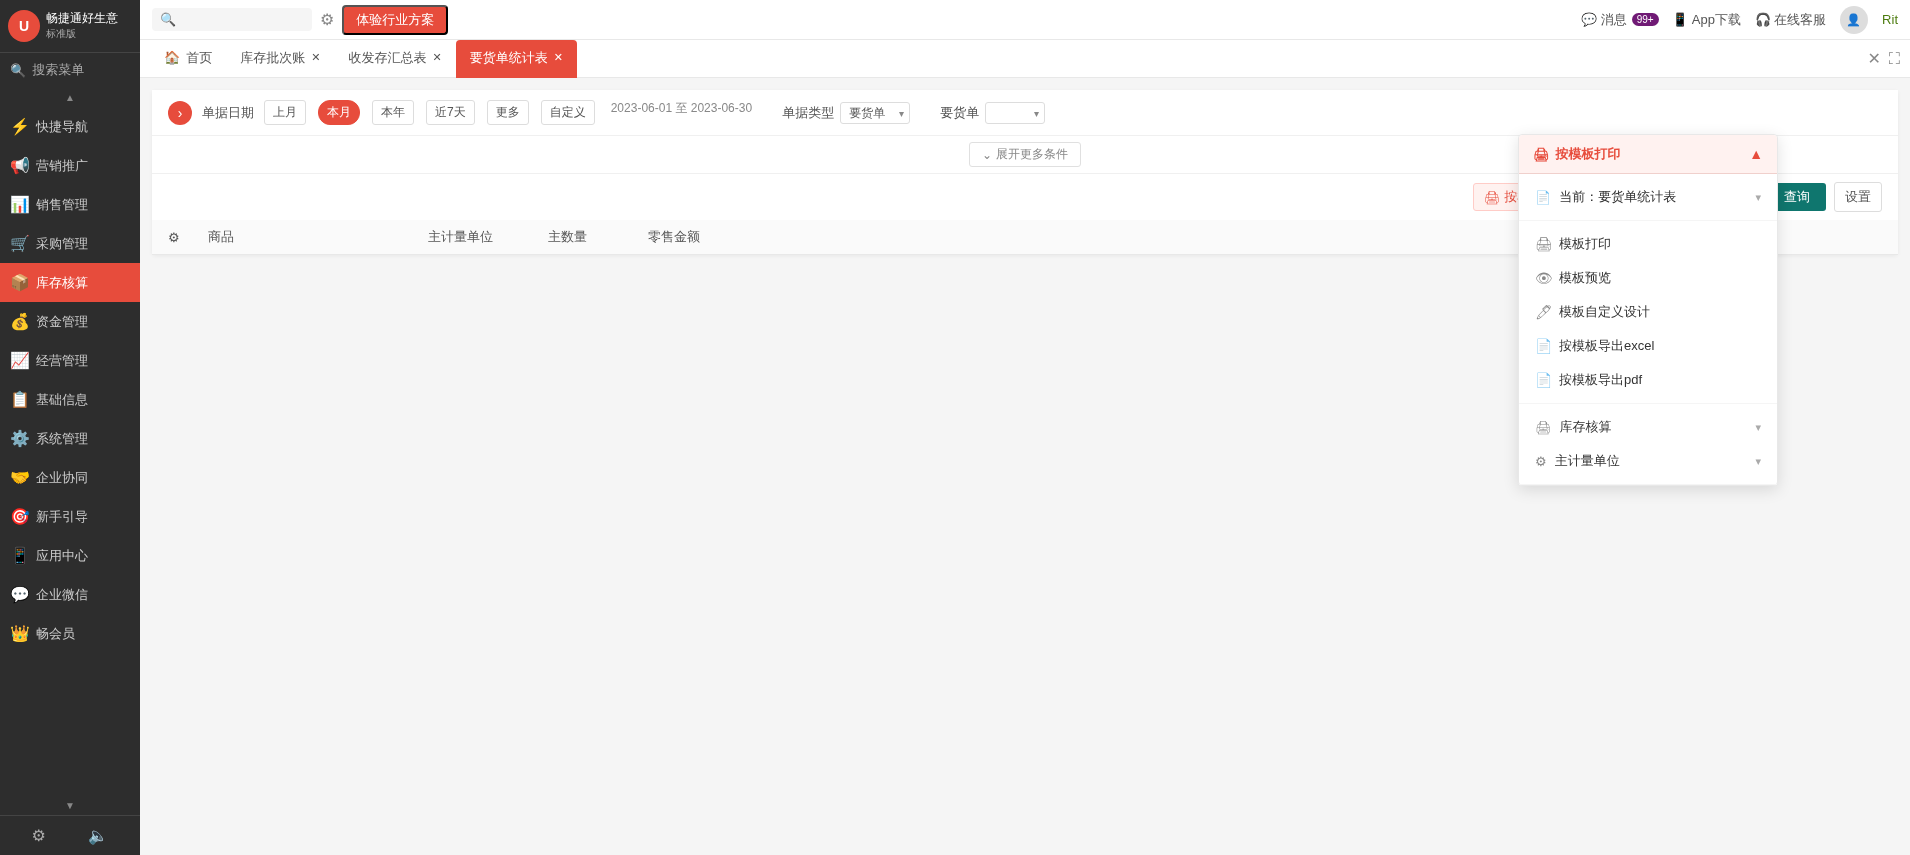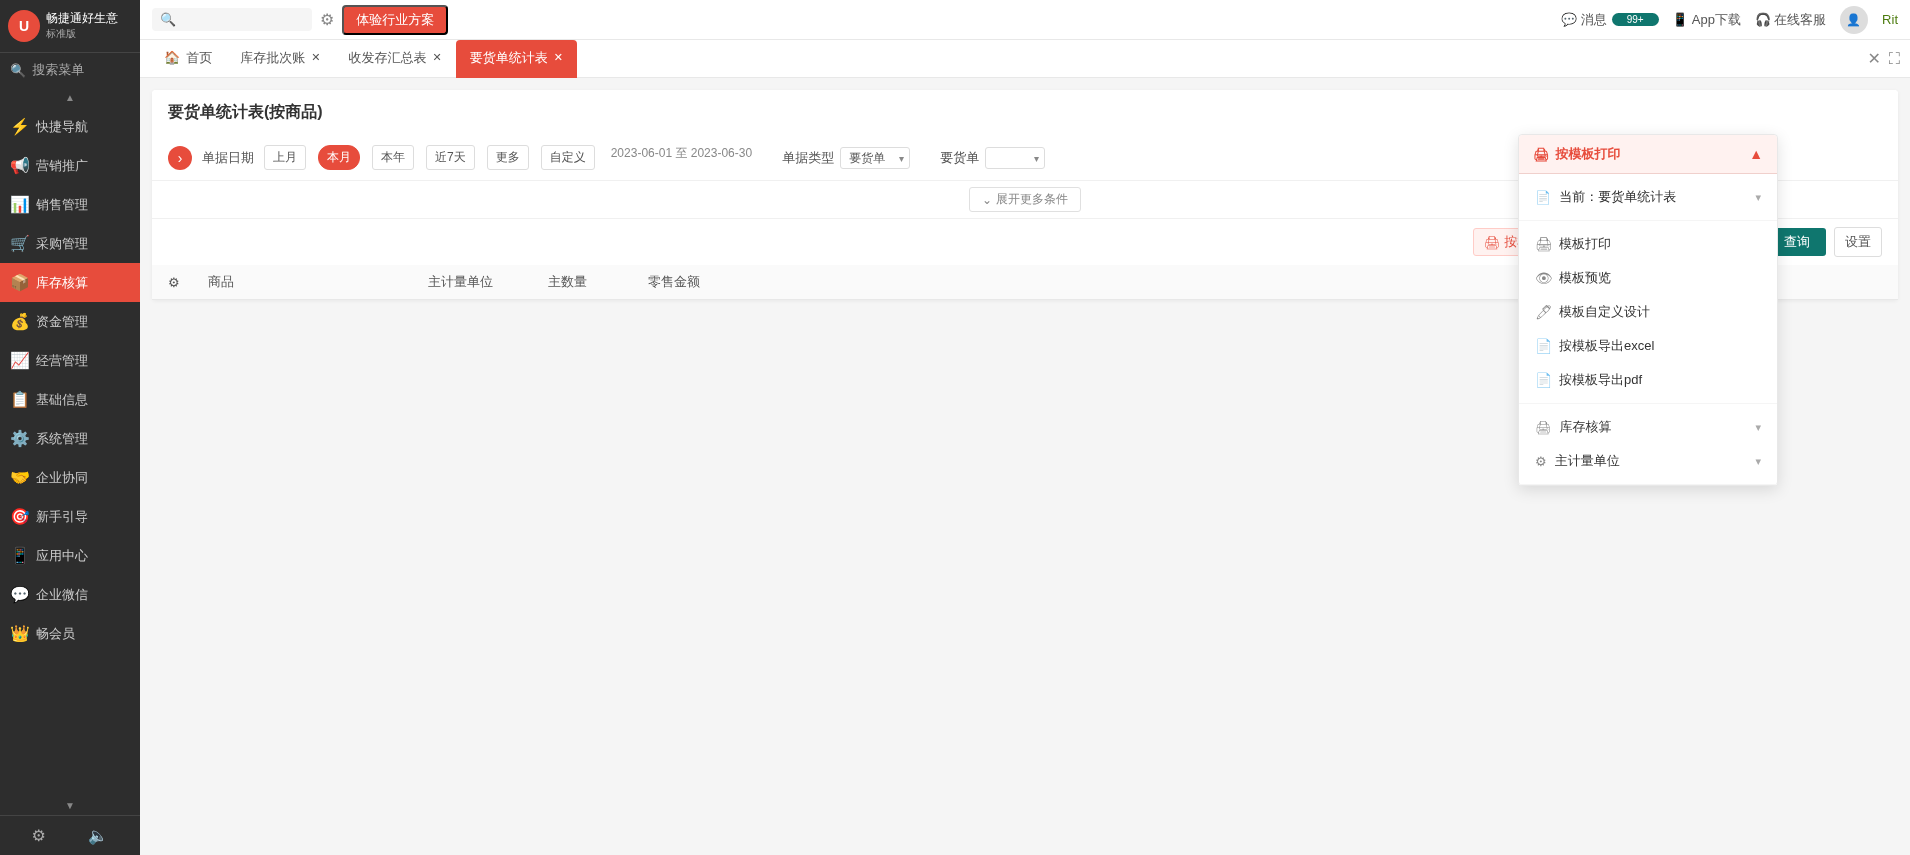--- a/index.html
+++ b/index.html
@@ -105,23 +105,23 @@
     }
     .topbar-gear { color: #888; cursor: pointer; font-size: 16px; }
     .topbar-trial {
       background: #e74c3c; color: white;
       padding: 4px 12px; border-radius: 4px;
       font-size: 13px; cursor: pointer;
     }
     .topbar-spacer { flex: 1; }
     .topbar-right { display: flex; align-items: center; gap: 14px; color: #555; font-size: 13px; }
     .topbar-badge {
-      background: #0f766e; color: white;
+      background: #701a75; color: white;
       border-radius: 10px; font-size: 10px;
-      padding: 1px 15px; margin-left: 2px;
+      padding: 1px 5px; margin-left: 2px;
     }
     .topbar-right-item { display: flex; align-items: center; gap: 3px; cursor: pointer; }
     .topbar-avatar {
       width: 28px; height: 28px; border-radius: 50%;
       background: #ddd; display: flex; align-items: center; justify-content: center;
       color: #888; font-size: 12px;
     }
     .topbar-username { color: #4d7c0f; }
 
     
@@ -465,23 +465,20 @@
     </div>
     <div style="margin-left:auto; display:flex; gap:8px; align-items:center;">
       <span class="win-btn">✕</span>
       <span class="win-btn">⛶</span>
     </div>
   </div>
 
   <div class="content">
     <div class="content-inner">
 
-      <div class="page-header">
-        <div class="page-title">要货单统计表(按商品)</div>
-      </div>
 
       <div class="filters">
         <div class="filter-toggle">›</div>
         <span class="filter-label">单据日期</span>
         <div class="filter-date-group">
           <button class="filter-btn">上月</button>
           <button class="filter-btn active">本月</button>
           <button class="filter-btn">本年</button>
           <button class="filter-btn">近7天</button>
           <button class="filter-btn">更多</button>

